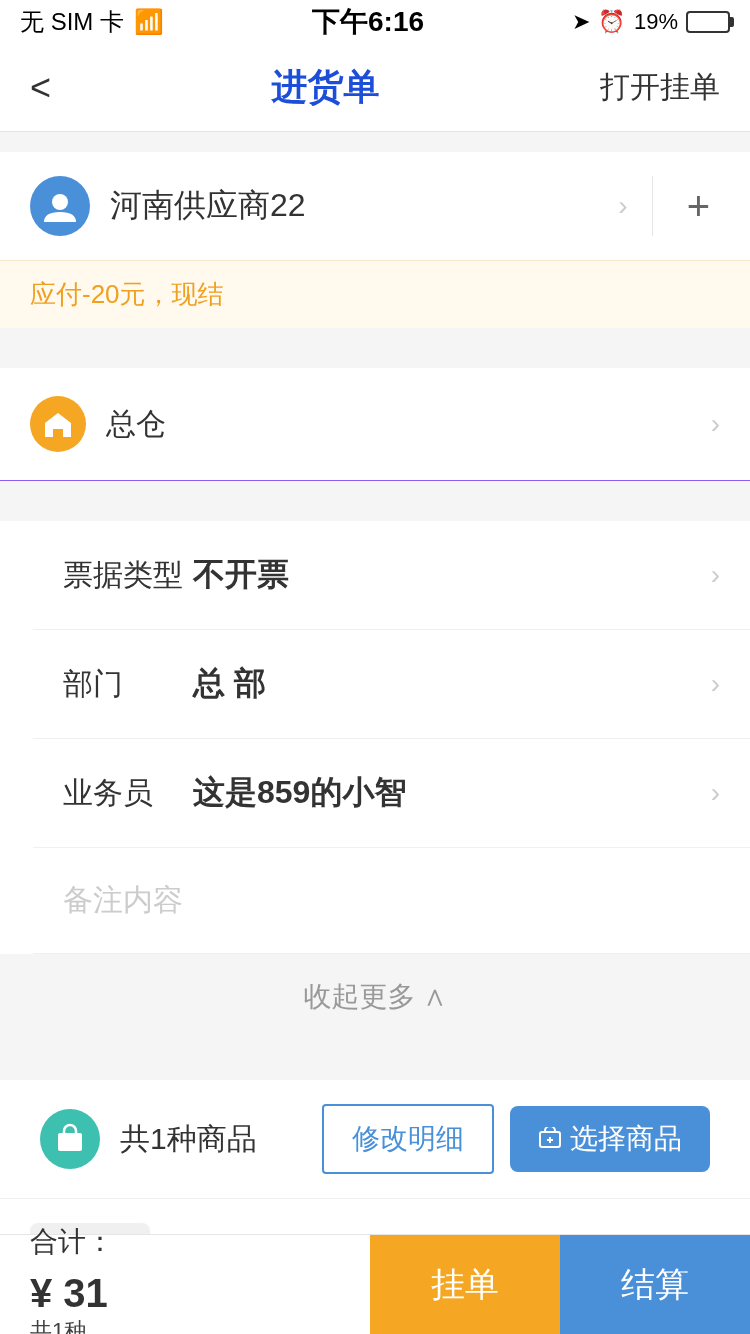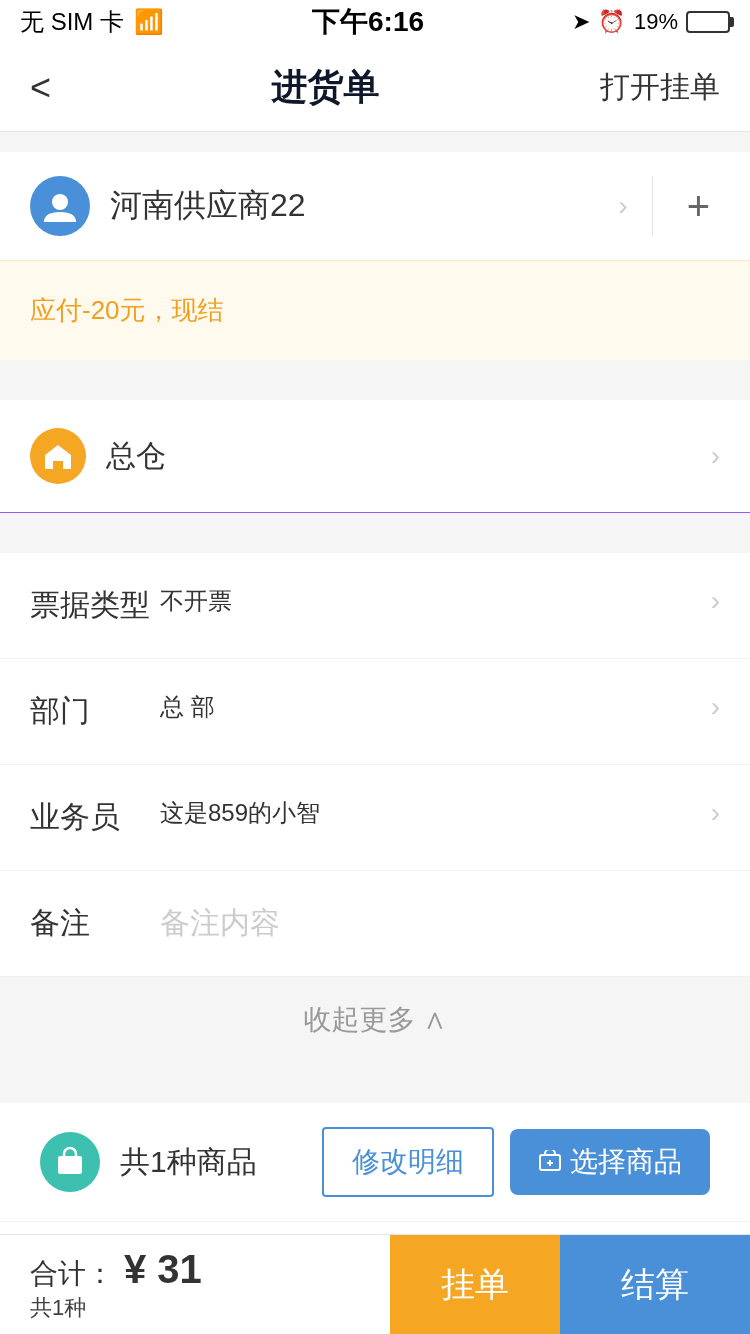--- a/index.html
+++ b/index.html
@@ -69,21 +69,21 @@
       border-bottom: 1px solid #e5e5e5;
     }
     .nav-back {
       font-size: 36px;
       color: #333;
       cursor: pointer;
     }
     .nav-title {
       font-size: 36px;
       font-weight: 600;
-      color: #0f172a;
+      color: #1d4ed8;
     }
     .nav-action {
       font-size: 30px;
       color: #333;
     }
 
     
     .section-gap {
       height: 20px;
       background: #f5f5f5;
@@ -123,21 +123,21 @@
       background: #e5e5e5;
       margin: 0 24px;
     }
     .add-btn {
       font-size: 40px;
       color: #666;
       padding: 0 10px;
     }
     .supplier-note {
       background: #fff9ee;
-      padding: 32px 30px;
+      padding: 16px 30px;
       font-size: 26px;
       color: #f0a020;
       border-top: 1px solid #f5e8c8;
     }
     .chevron-right {
       color: #ccc;
       font-size: 28px;
     }
 
     
@@ -175,34 +175,37 @@
       color: #ccc;
     }
 
     
     .fields-section {
       background: #fff;
       margin-top: 20px;
     }
     .field-row {
       display: flex;
+      align-items: center;
       padding: 32px 30px;
       border-bottom: 1px solid #f0f0f0;
       background: #fff;
+      margin-left: 33px;
     }
     .field-label {
       font-size: 30px;
       color: #333;
       width: 130px;
       flex-shrink: 0;
     }
     .field-value {
       flex: 1;
-      font-size: 24px;
-      color: #333;
+      font-size: 32px;
+      color: #333;
+      font-weight: bold;
     }
 
     
     .collapse-row {
       background: #f5f5f5;
       display: flex;
       align-items: center;
       justify-content: center;
       padding: 24px;
       font-size: 28px;
@@ -317,32 +320,33 @@
     .bottom-total {
       flex: 1;
       padding: 0 30px;
     }
     .total-main {
       font-size: 28px;
       color: #333;
       display: flex;
       align-items: baseline;
       gap: 10px;
+      flex-direction: column;
     }
     .total-amount {
       font-size: 40px;
       font-weight: 600;
       color: #333;
     }
     .total-sub {
       font-size: 22px;
       color: #404040;
     }
     .bottom-pend-btn {
-      width: 170px;
+      width: 190px;
       height: 100px;
       background: #f5a623;
       color: #fff;
       font-size: 34px;
       display: flex;
       align-items: center;
       justify-content: center;
       border: none;
     }
     .bottom-settle-btn {
@@ -426,21 +430,20 @@
     <span class="field-label">部门</span>
     <span class="field-value">总 部</span>
     <span class="chevron-right">›</span>
   </div>
   <div class="field-row">
     <span class="field-label">业务员</span>
     <span class="field-value">这是859的小智</span>
     <span class="chevron-right">›</span>
   </div>
   <div class="field-row">
-    <span class="field-label">备注</span>
     <span class="row-placeholder">备注内容</span>
   </div>
 </div>
 
 <div class="collapse-row">
   <span>收起更多 ∧</span>
 </div>
 
 <div class="section-gap"></div>
 

